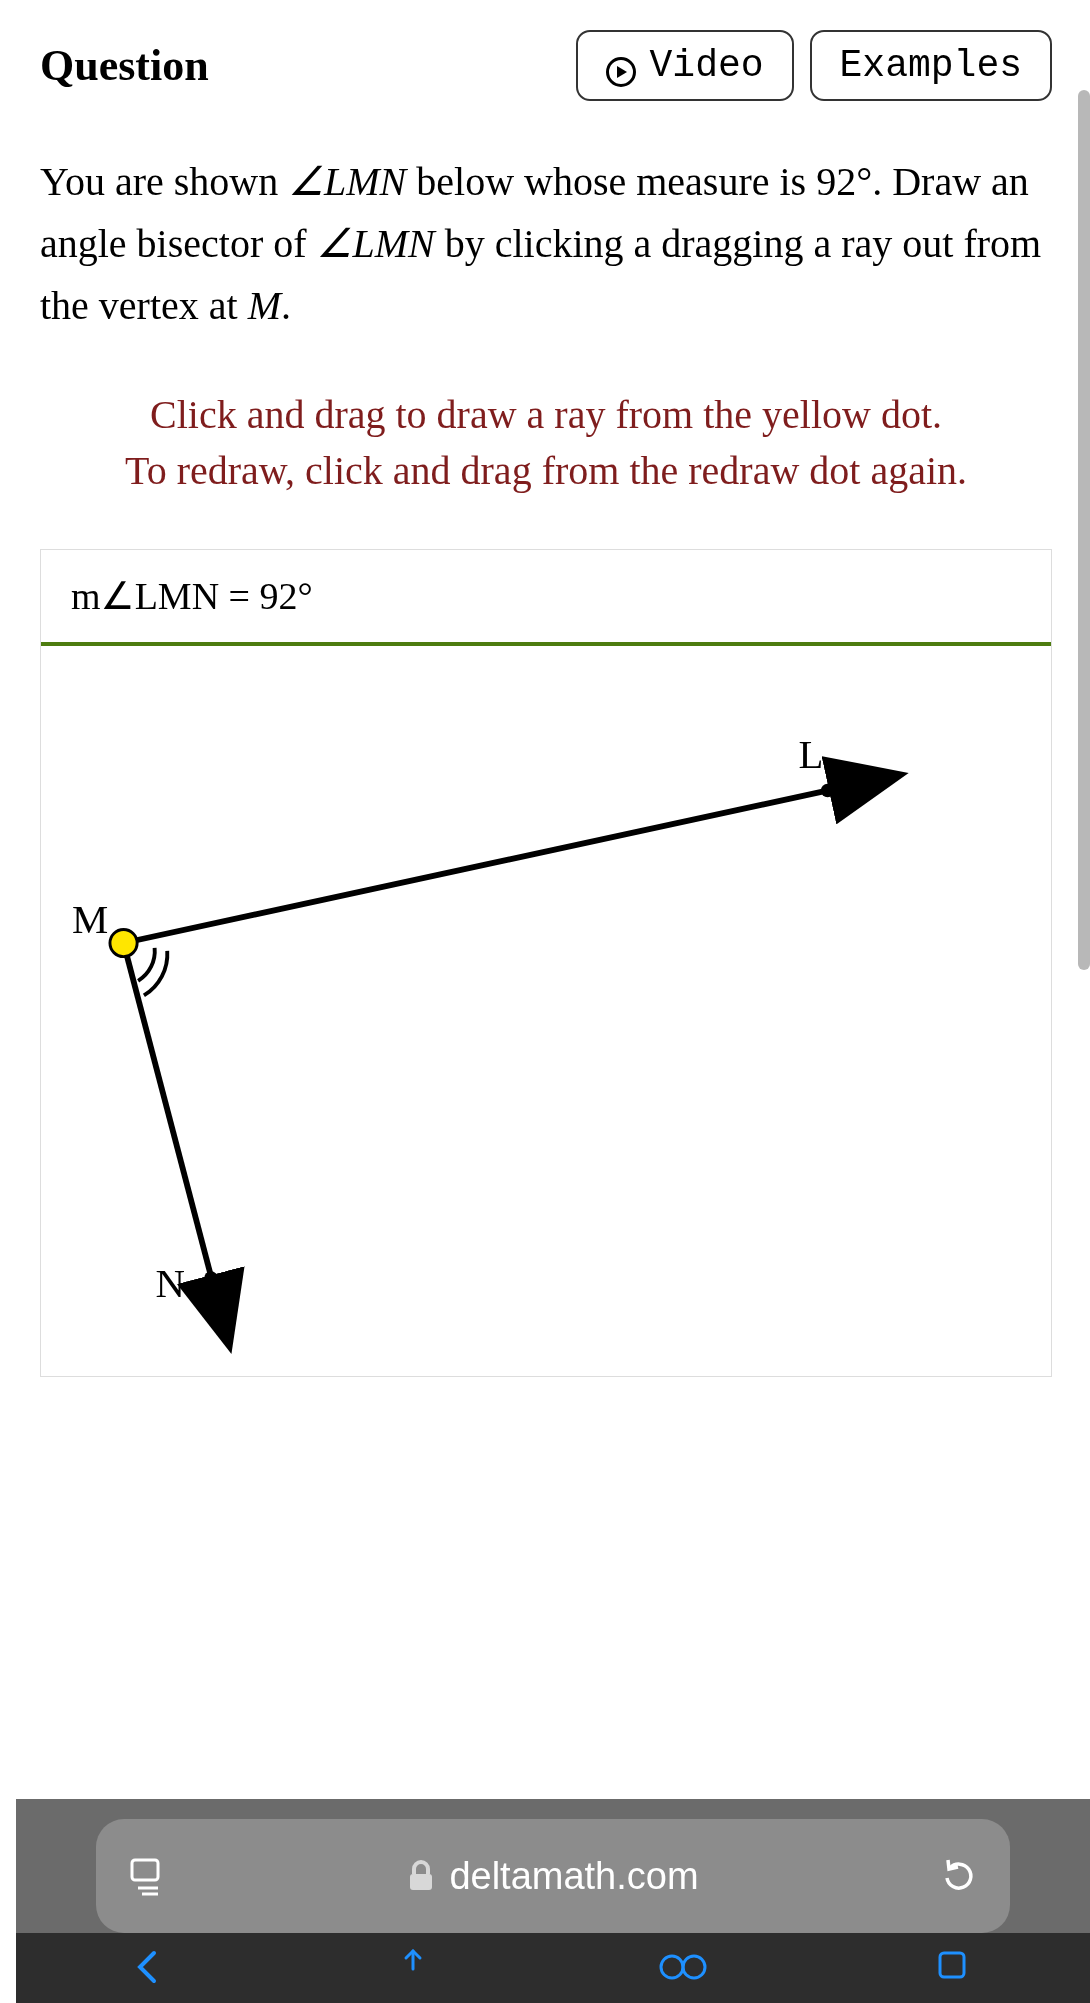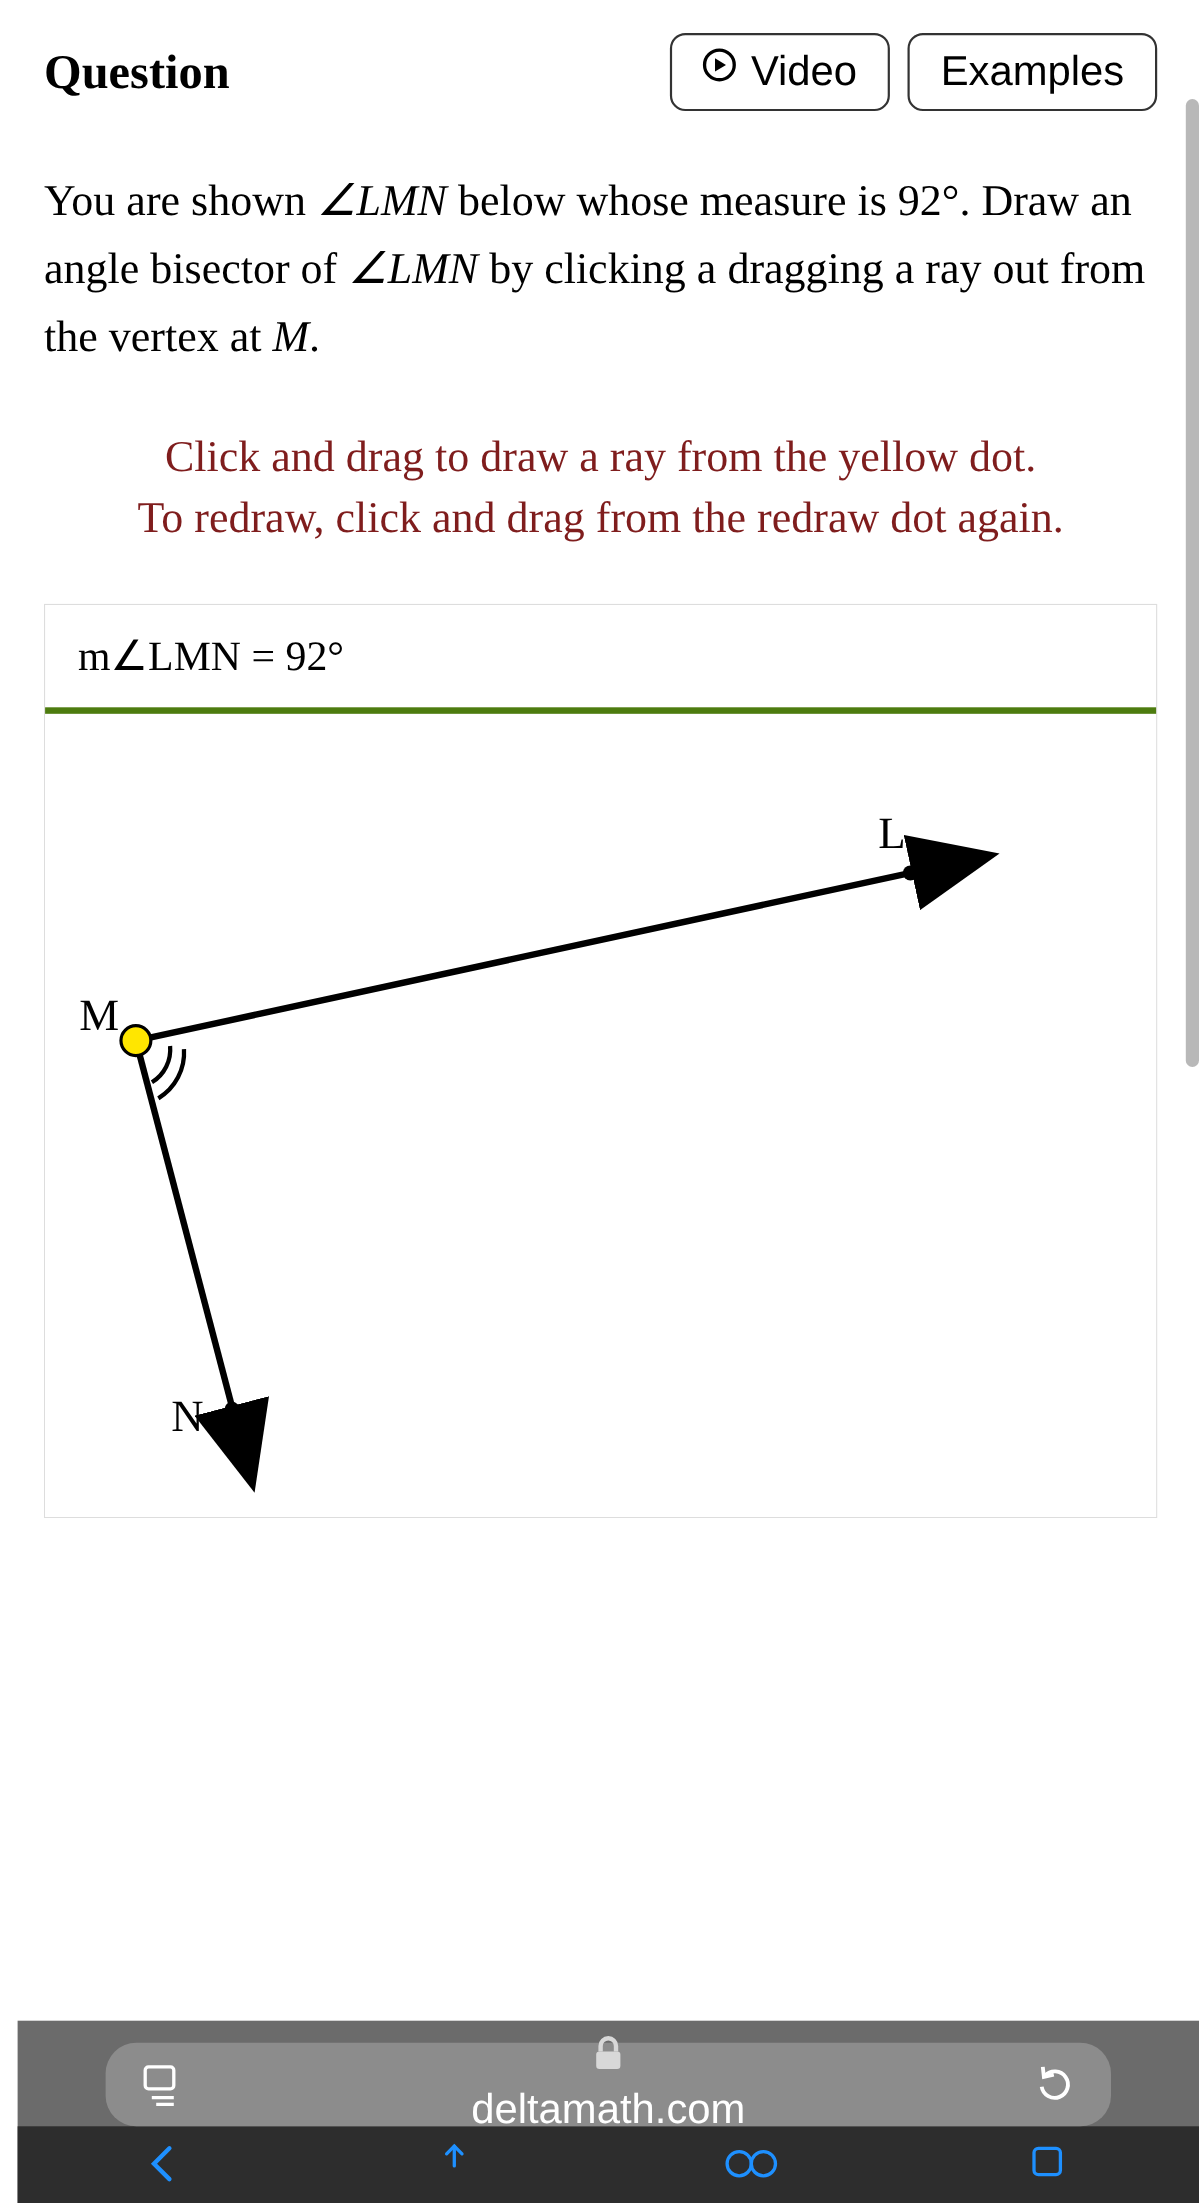--- a/index.html
+++ b/index.html
@@ -3,34 +3,34 @@
 <meta charset="utf-8">
 <style>
   * { box-sizing: border-box; margin: 0; padding: 0; }
   html, body { width: 1090px; height: 2003px; font-family: Georgia, 'Times New Roman', serif; background: #fff; color: #000; }
   .page { width: 1090px; height: 2003px; position: relative; display: flex; flex-direction: column; padding-left: 16px; }
   .content-scroll { flex: 1; overflow: hidden; position: relative; padding-right: 14px; }
   .scrollbar { position: absolute; right: 0; top: 90px; width: 12px; height: 880px; background: #b8b8b8; border-radius: 6px; }
   .header-row { display: flex; align-items: center; justify-content: space-between; padding: 30px 24px 10px 24px; }
   .question-title { font-weight: bold; font-size: 44px; }
   .header-buttons { display: flex; gap: 16px; }
-  .hbtn { border: 2px solid #333; border-radius: 14px; padding: 12px 28px; font-size: 38px; font-family: Liberation Sans, sans-serif; background: #fff; display: flex; align-items: flex-start; gap: 14px; cursor: pointer; }
+  .hbtn { border: 2px solid #333; border-radius: 14px; padding: 12px 28px; font-size: 38px; font-family: Liberation Mono, monospace; background: #fff; display: flex; align-items: flex-end; gap: 14px; cursor: pointer; }
   .play-icon-circle { width: 30px; height: 30px; border: 3px solid #000; border-radius: 50%; display: flex; align-items: center; justify-content: center; }
   .play-triangle { width: 0; height: 0; border-left: 10px solid #000; border-top: 6px solid transparent; border-bottom: 6px solid transparent; margin-left: 3px; }
   .problem-text { padding: 40px 24px 10px 24px; font-size: 40px; line-height: 1.55; }
   .instructions { padding: 40px 80px 30px 80px; font-size: 40px; color: #7f1d1d; text-align: center; line-height: 1.4; }
   .angle-box { margin: 20px 24px 0 24px; border: 1px solid #ddd; }
-  .angle-header { padding: 24px 30px; font-size: 38px; border-bottom: 6px solid #4d7c0f; font-family: Georgia, serif; }
+  .angle-header { padding: 24px 30px; font-size: 38px; border-bottom: 4px solid #4d7c0f; font-family: Georgia, serif; }
   .canvas-area { width: 100%; height: 730px; position: relative; background: #fff; }
   .geom-svg { width: 100%; height: 100%; }
   .pt-label { font-size: 42px; font-family: Georgia, serif; }
 
   
   .browser-bar { width: 100%; background: #6b6b6b; padding: 20px 0 0 0; }
-  .url-pill { margin: 0 80px; background: #8c8c8c; border-radius: 28px; height: 76px; display: flex; align-items: center; justify-content: center; gap: 14px; color: #fff; font-family: -apple-system, Helvetica, Arial, sans-serif; font-size: 38px; position: relative; flex-direction: column; }
+  .url-pill { margin: 0 80px; background: #8c8c8c; border-radius: 28px; height: 114px; display: flex; align-items: center; justify-content: center; gap: 14px; color: #fff; font-family: -apple-system, Helvetica, Arial, sans-serif; font-size: 38px; position: relative; }
   .tabs-icon { position: absolute; left: 30px; }
   .reload-icon { position: absolute; right: 30px; }
   .lock-icon svg, .tabs-icon svg, .reload-icon svg { display: block; }
   .bottom-strip { height: 70px; background: #2d2d2d; display: flex; align-items: flex-start; justify-content: space-around; padding-top: 14px; }
 </style>
 </head>
 <body>
 
 <div class="page">
   <div class="content-scroll">

